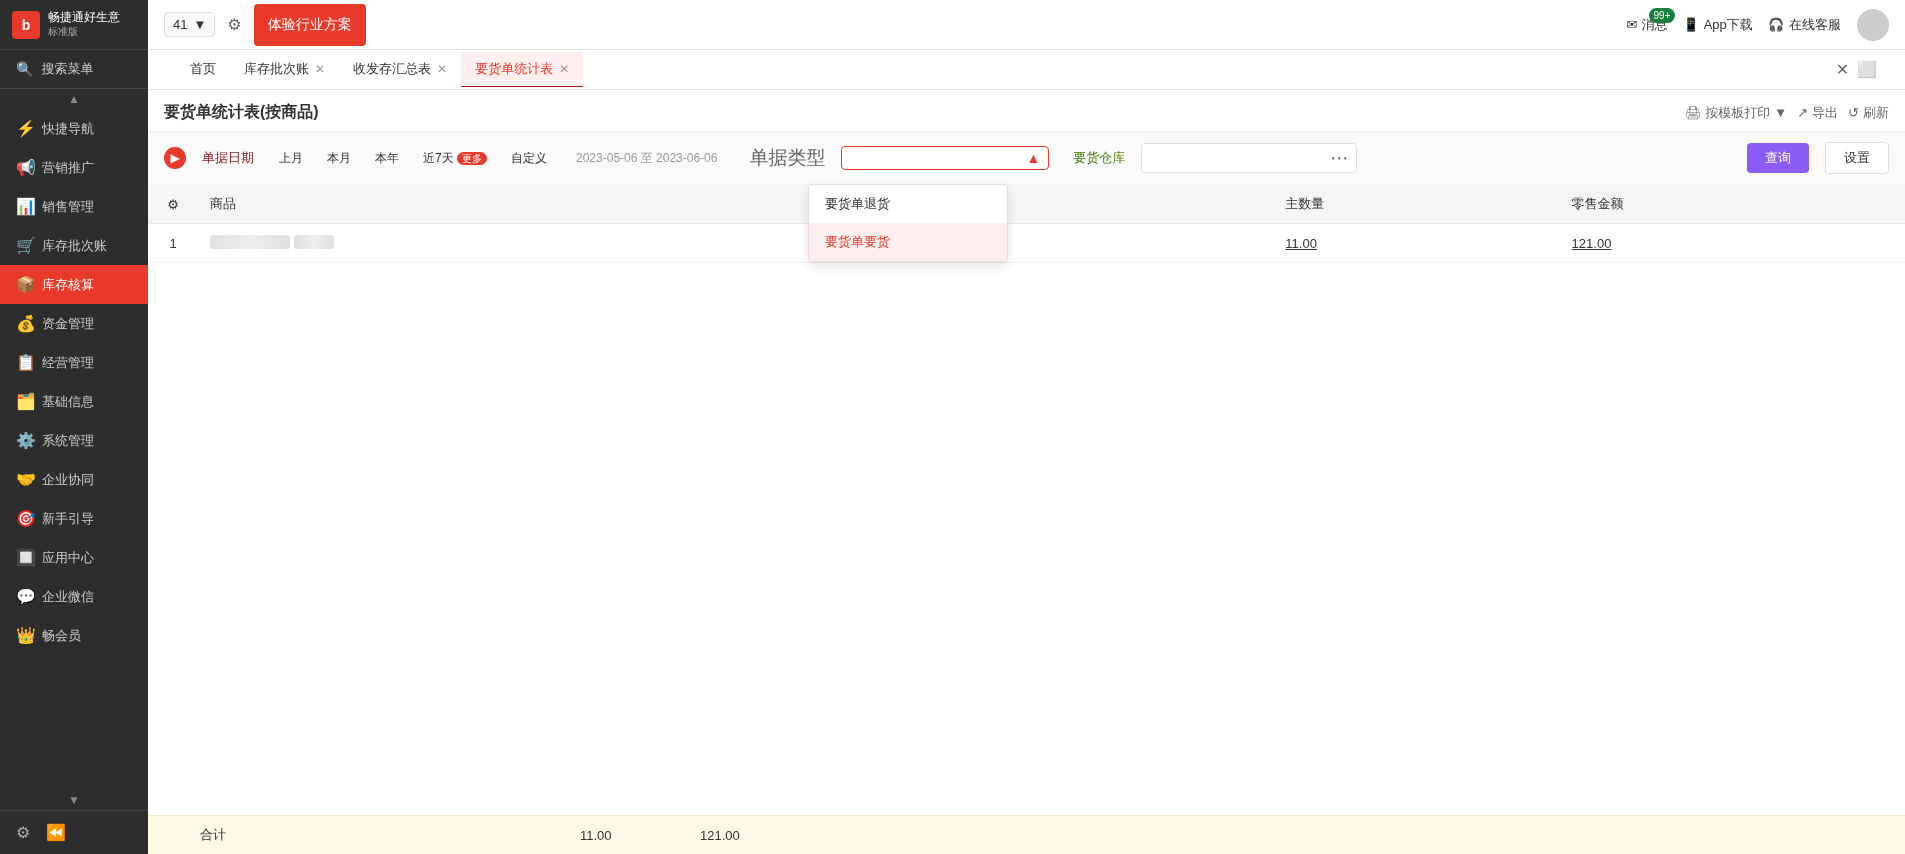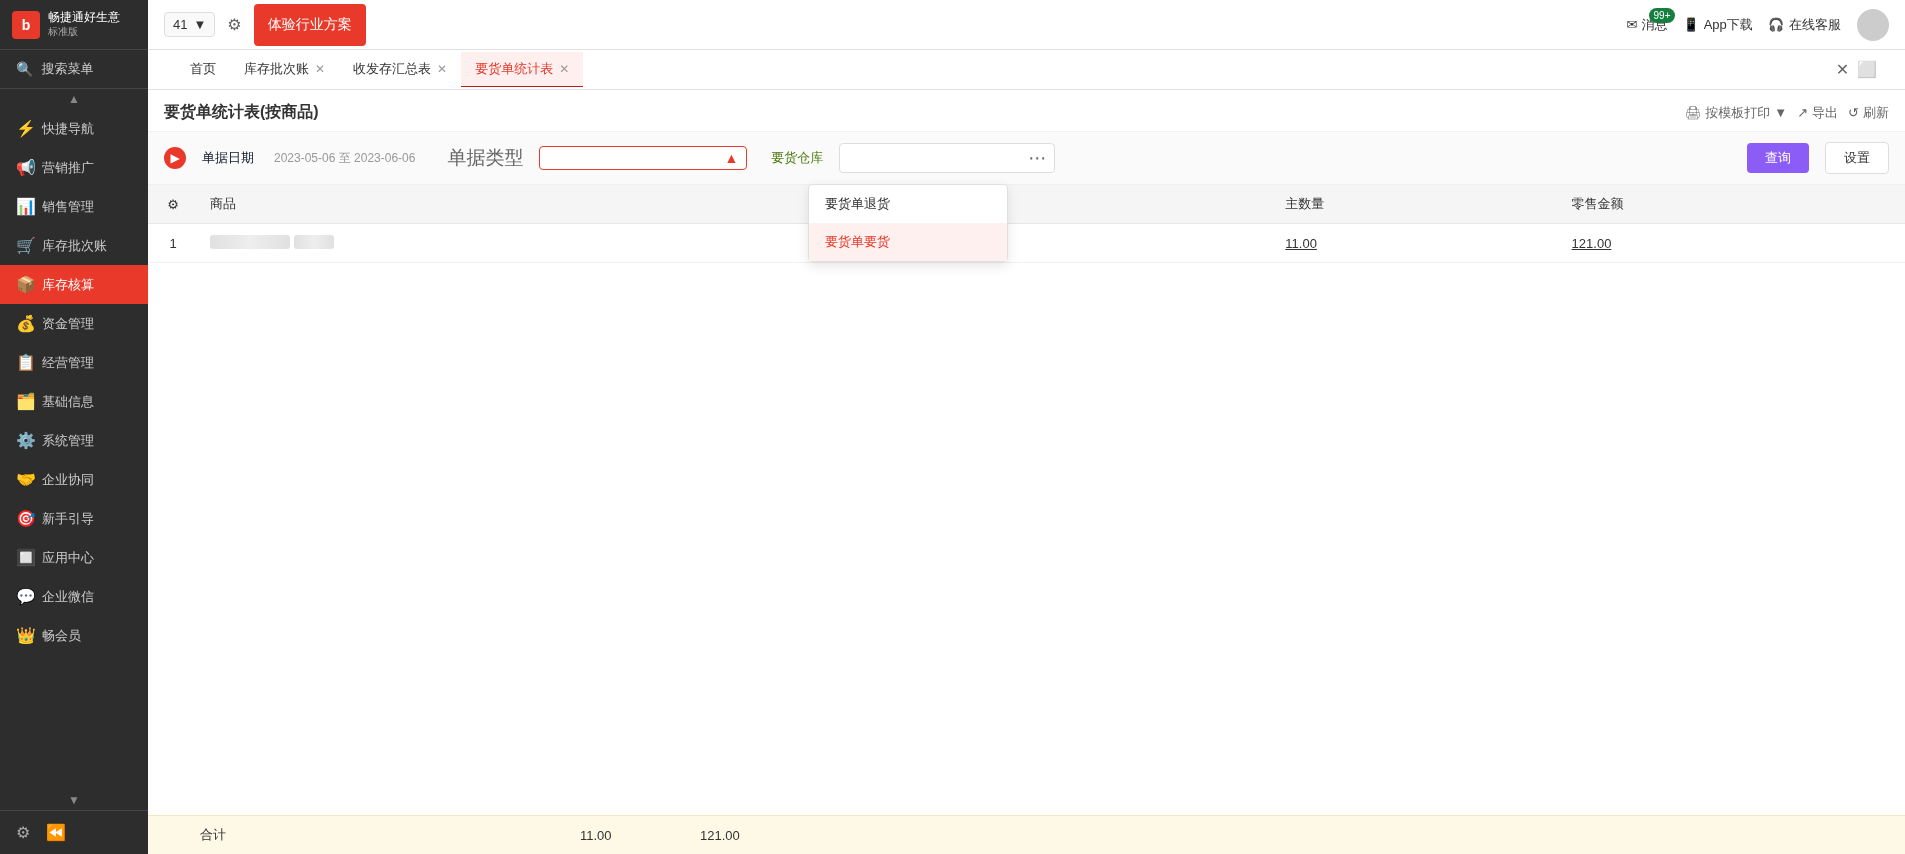--- a/index.html
+++ b/index.html
@@ -163,21 +163,21 @@
       display: flex; align-items: center; gap: 16px;
       position: relative;
     }
     .filter-toggle {
       background: #e8392a; color: white;
       border: none; width: 22px; height: 22px;
       border-radius: 50%; cursor: pointer;
       display: flex; align-items: center; justify-content: center;
       font-size: 12px;
     }
-    .filter-date-label { font-size: 13px; color: #0f172a; }
+    .filter-date-label { font-size: 13px; color: #7f1d1d; }
     .filter-date-btns { display: flex; align-items: center; gap: 6px; }
     .date-btn {
       padding: 3px 8px; border-radius: 3px;
       cursor: pointer; font-size: 12px;
       color: #333; background: transparent; border: 1px solid transparent;
     }
     .date-badge {
       background: #e8392a; color: white;
       font-size: 10px; border-radius: 10px;
       padding: 1px 5px;
@@ -437,20 +437,27 @@
         <div class="btn-refresh">
           <span>↺</span>
           <span>刷新</span>
         </div>
       </div>
     </div>
 
     <div class="filter-bar">
       <button class="filter-toggle">▶</button>
       <span class="filter-date-label">单据日期</span>
+      <div class="filter-date-btns">
+        <span class="date-btn">上月</span>
+        <span class="date-btn">本月</span>
+        <span class="date-btn">本年</span>
+        <span class="date-btn">近7天 <span class="date-badge">更多</span></span>
+        <span class="date-btn">自定义</span>
+      </div>
       <span class="filter-date-range">2023-05-06 至 2023-06-06</span>
 
       <span class="filter-type-label">单据类型</span>
       <div class="filter-type-input">
         <input type="text" value="" style="">
         <span class="filter-type-chevron">▲</span>
       </div>
 
       <span class="filter-warehouse-label">要货仓库</span>
       <div class="filter-warehouse-input">

